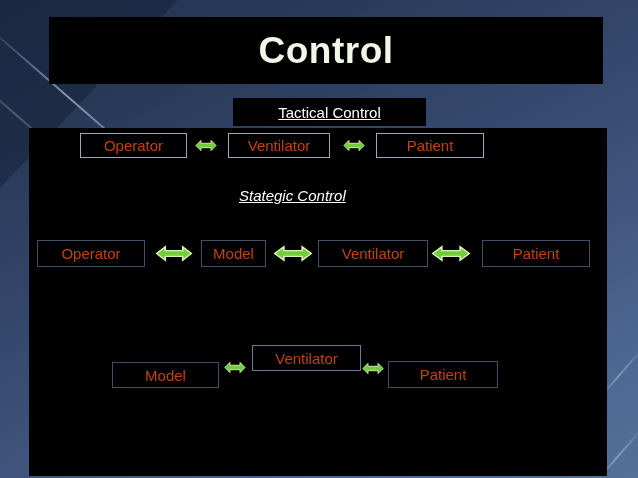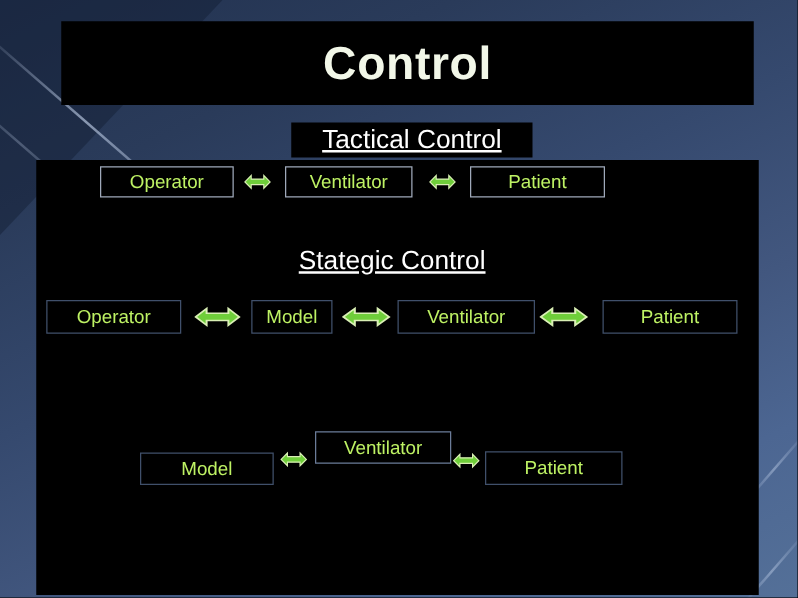--- a/index.html
+++ b/index.html
@@ -33,29 +33,29 @@
   .title-text{
     color:#f2f7e8;font-size:37px;font-weight:bold;letter-spacing:.5px;
   }
   .section-label-box{
     position:absolute;left:233px;top:98px;width:193px;height:28px;
     background:#000;display:flex;align-items:center;justify-content:center;
   }
   .main-panel{position:absolute;left:29px;top:128px;width:578px;height:348px;background:#000;}
 
   .ctl-label{
-    color:#fff;font-size:21px;text-decoration:underline;
+    color:#fff;font-size:15px;text-decoration:underline;
     position:absolute;white-space:nowrap;
   }
-  .lbl-strategic{left:239px;top:197px;}
+  .lbl-strategic{left:239px;top:187px;font-style:italic;}
   .lbl-intelligent{left:240px;top:300px;}
   .section-label-box .ctl-label{position:static;}
 
   .nbox{
-    position:absolute;background:#000;color:#bef264;font-size:15px;
+    position:absolute;background:#000;color:#c2410c;font-size:15px;
     display:flex;align-items:center;justify-content:center;white-space:nowrap;
     box-sizing:border-box;border:1px solid #9fa9ba;text-align:center;
   }
   .b-dark{border-color:#40506b;}
   .b-mid{border-color:#6b7c99;}
 
   .r1-operator{left:80px;top:133px;width:107px;height:25px;}
   .r1-ventilator{left:228px;top:133px;width:102px;height:25px;}
   .r1-patient{left:376px;top:133px;width:108px;height:25px;}
 

